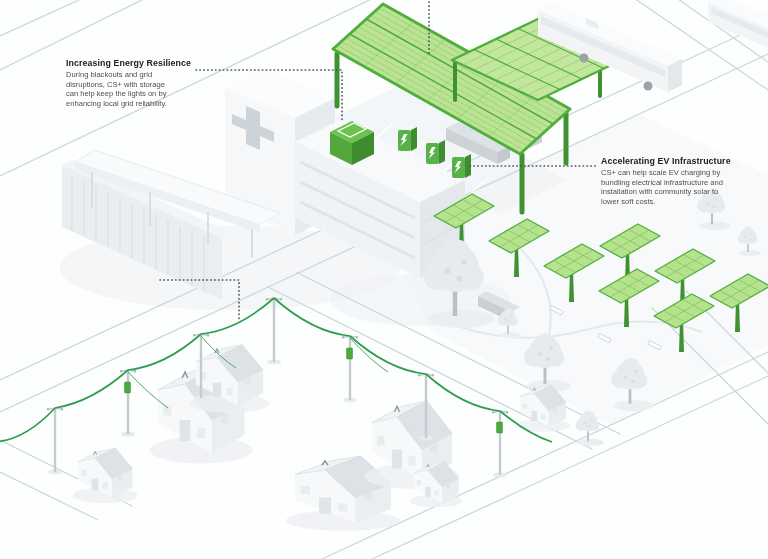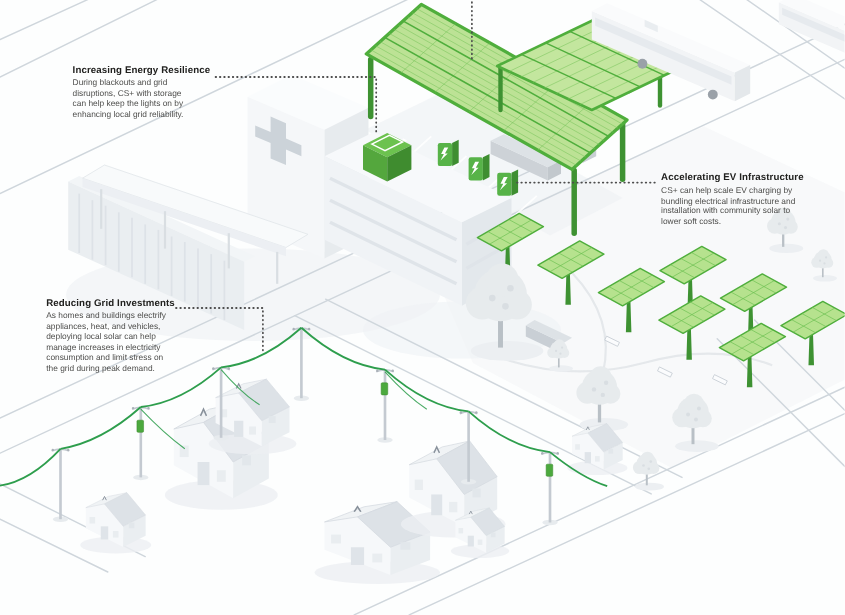--- a/index.html
+++ b/index.html
@@ -340,17 +340,13 @@
 <div class="ann a2" style="left:601px;top:156px;">
   <h3>Accelerating EV Infrastructure</h3>
   <p>CS+ can help scale EV charging by bundling electrical infrastructure and installation with community solar to lower soft costs.</p>
 </div>
 
 <div class="ann a1" style="left:66px;top:58px;">
   <h3>Increasing Energy Resilience</h3>
   <p>During blackouts and grid disruptions, CS+ with storage can help keep the lights on by enhancing local grid reliability.</p>
 </div>
 
-<div class="ann a3" style="left:42px;top:270px;">
-  <h3>Reducing Grid Investments</h3>
-  <p>As homes and buildings electrify appliances, heat, and vehicles, deploying local solar can help manage increases in electricity consumption and limit stress on the grid during peak demand.</p>
 </div>
-</div>
 
 </body></html>

